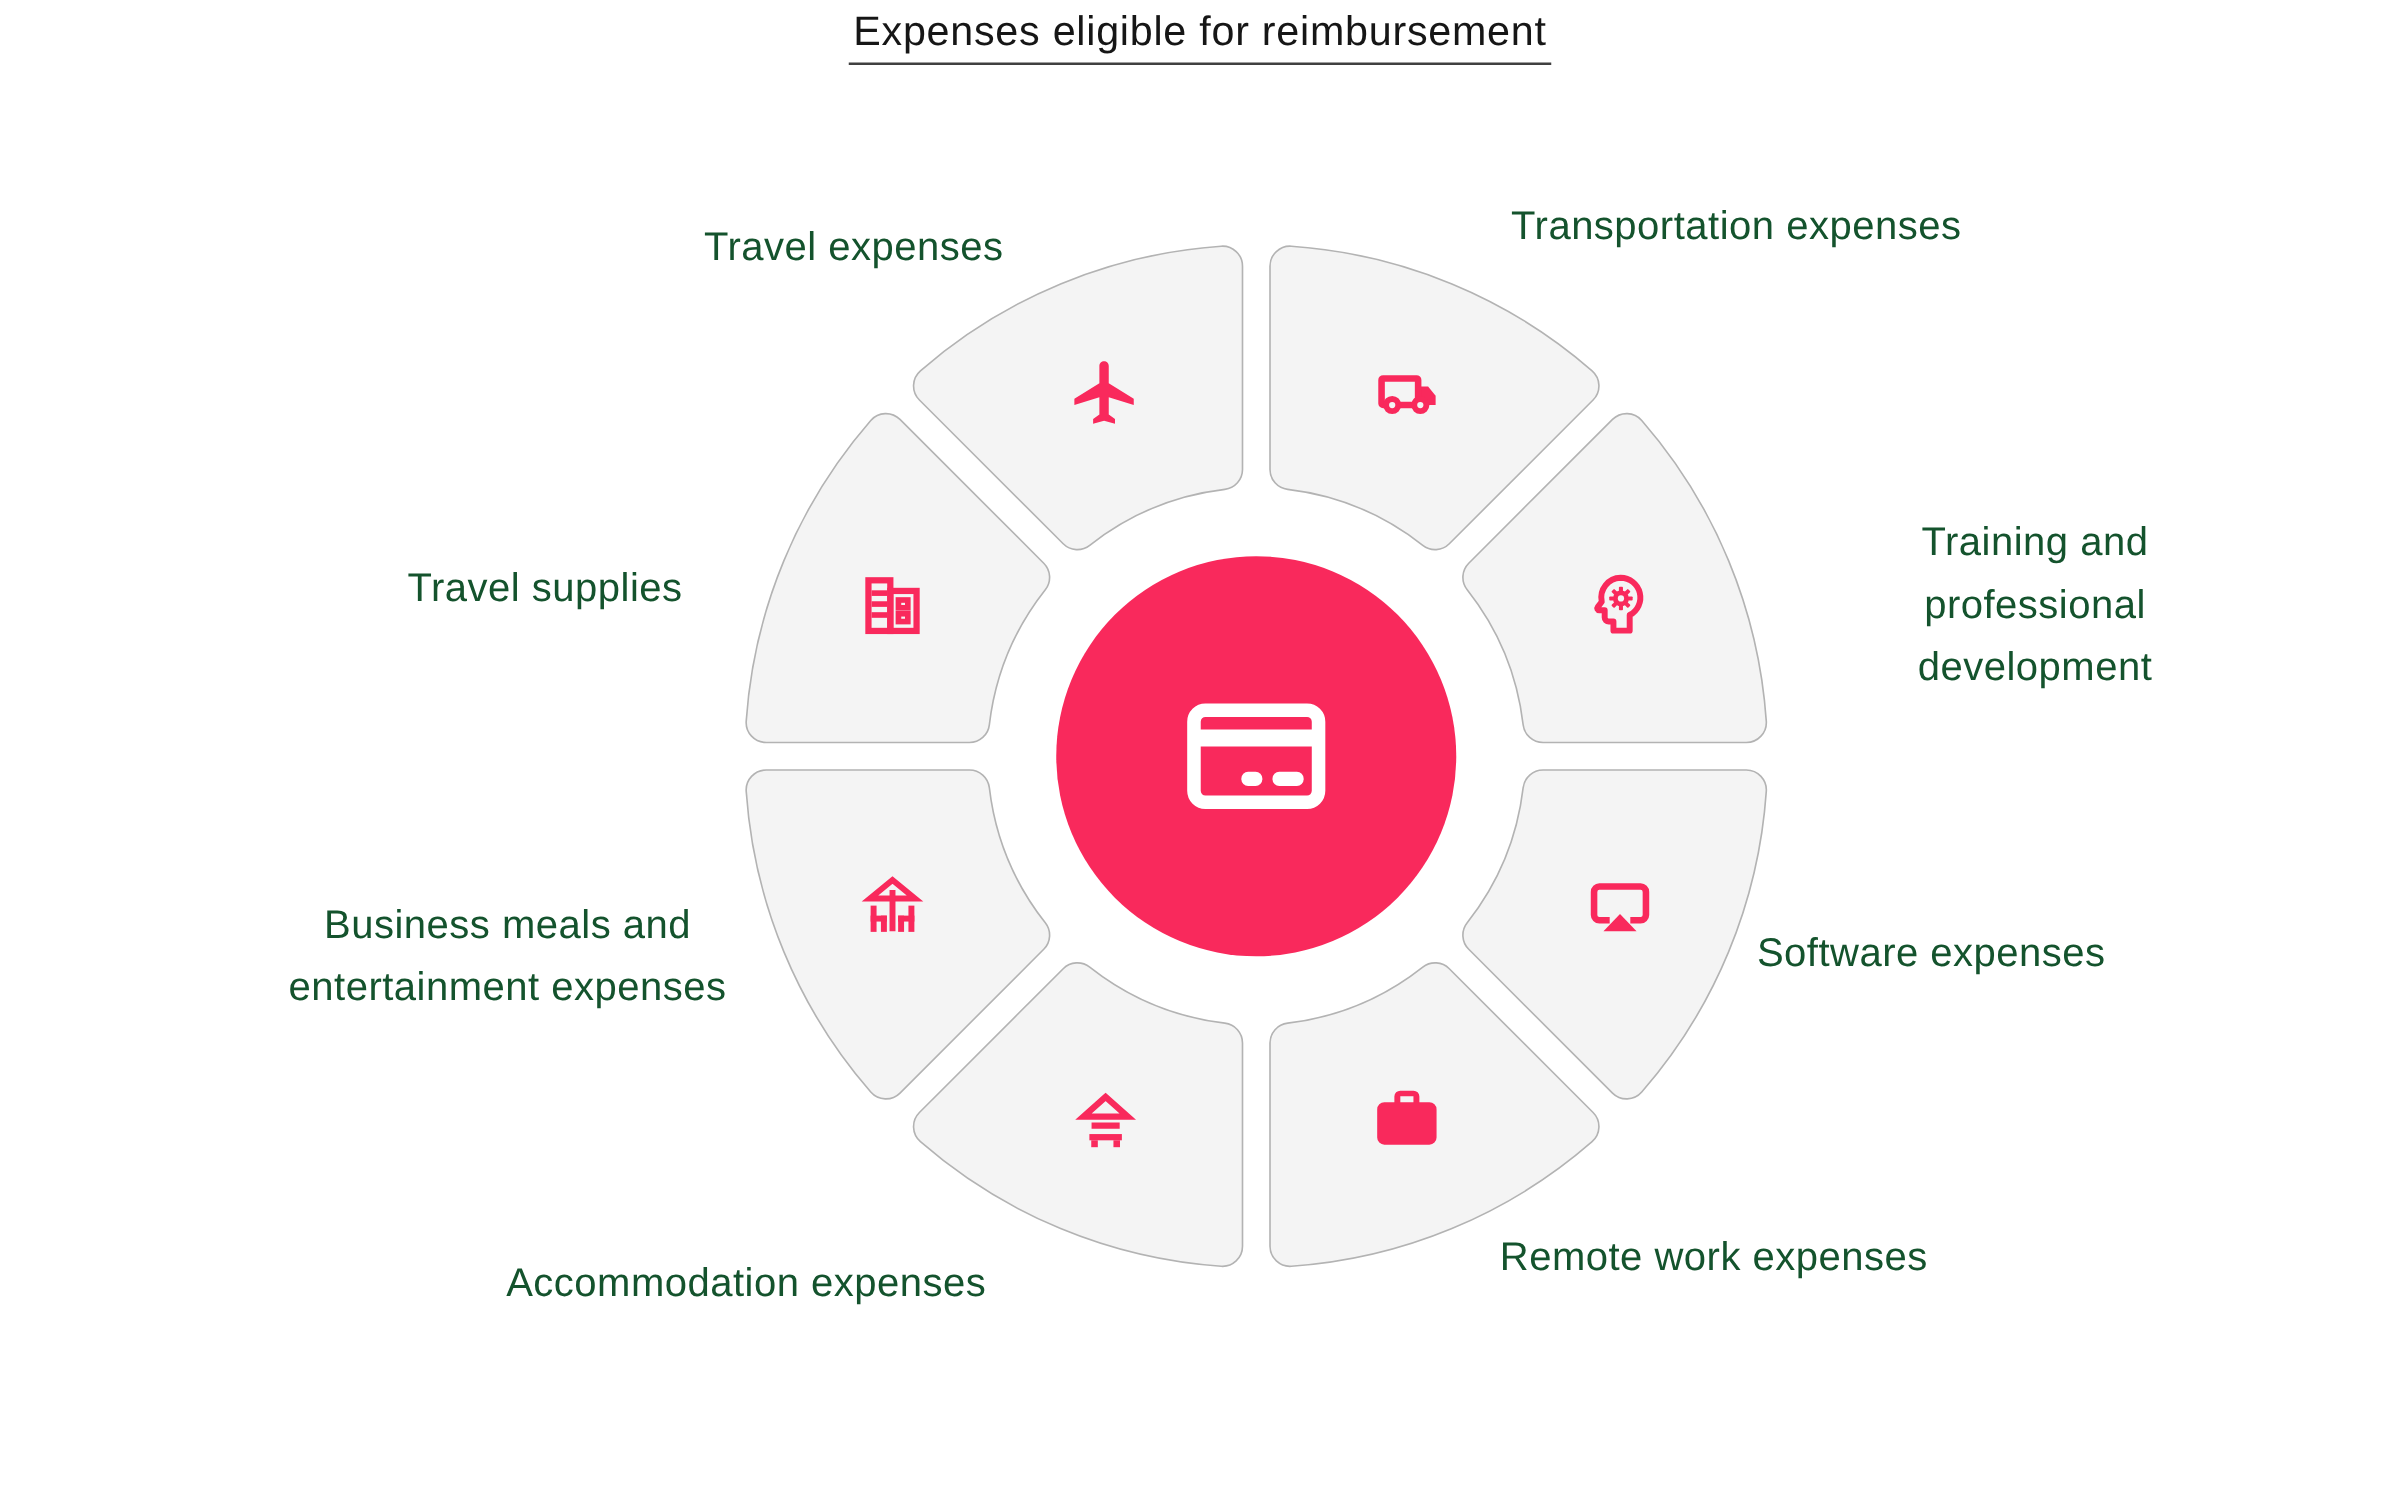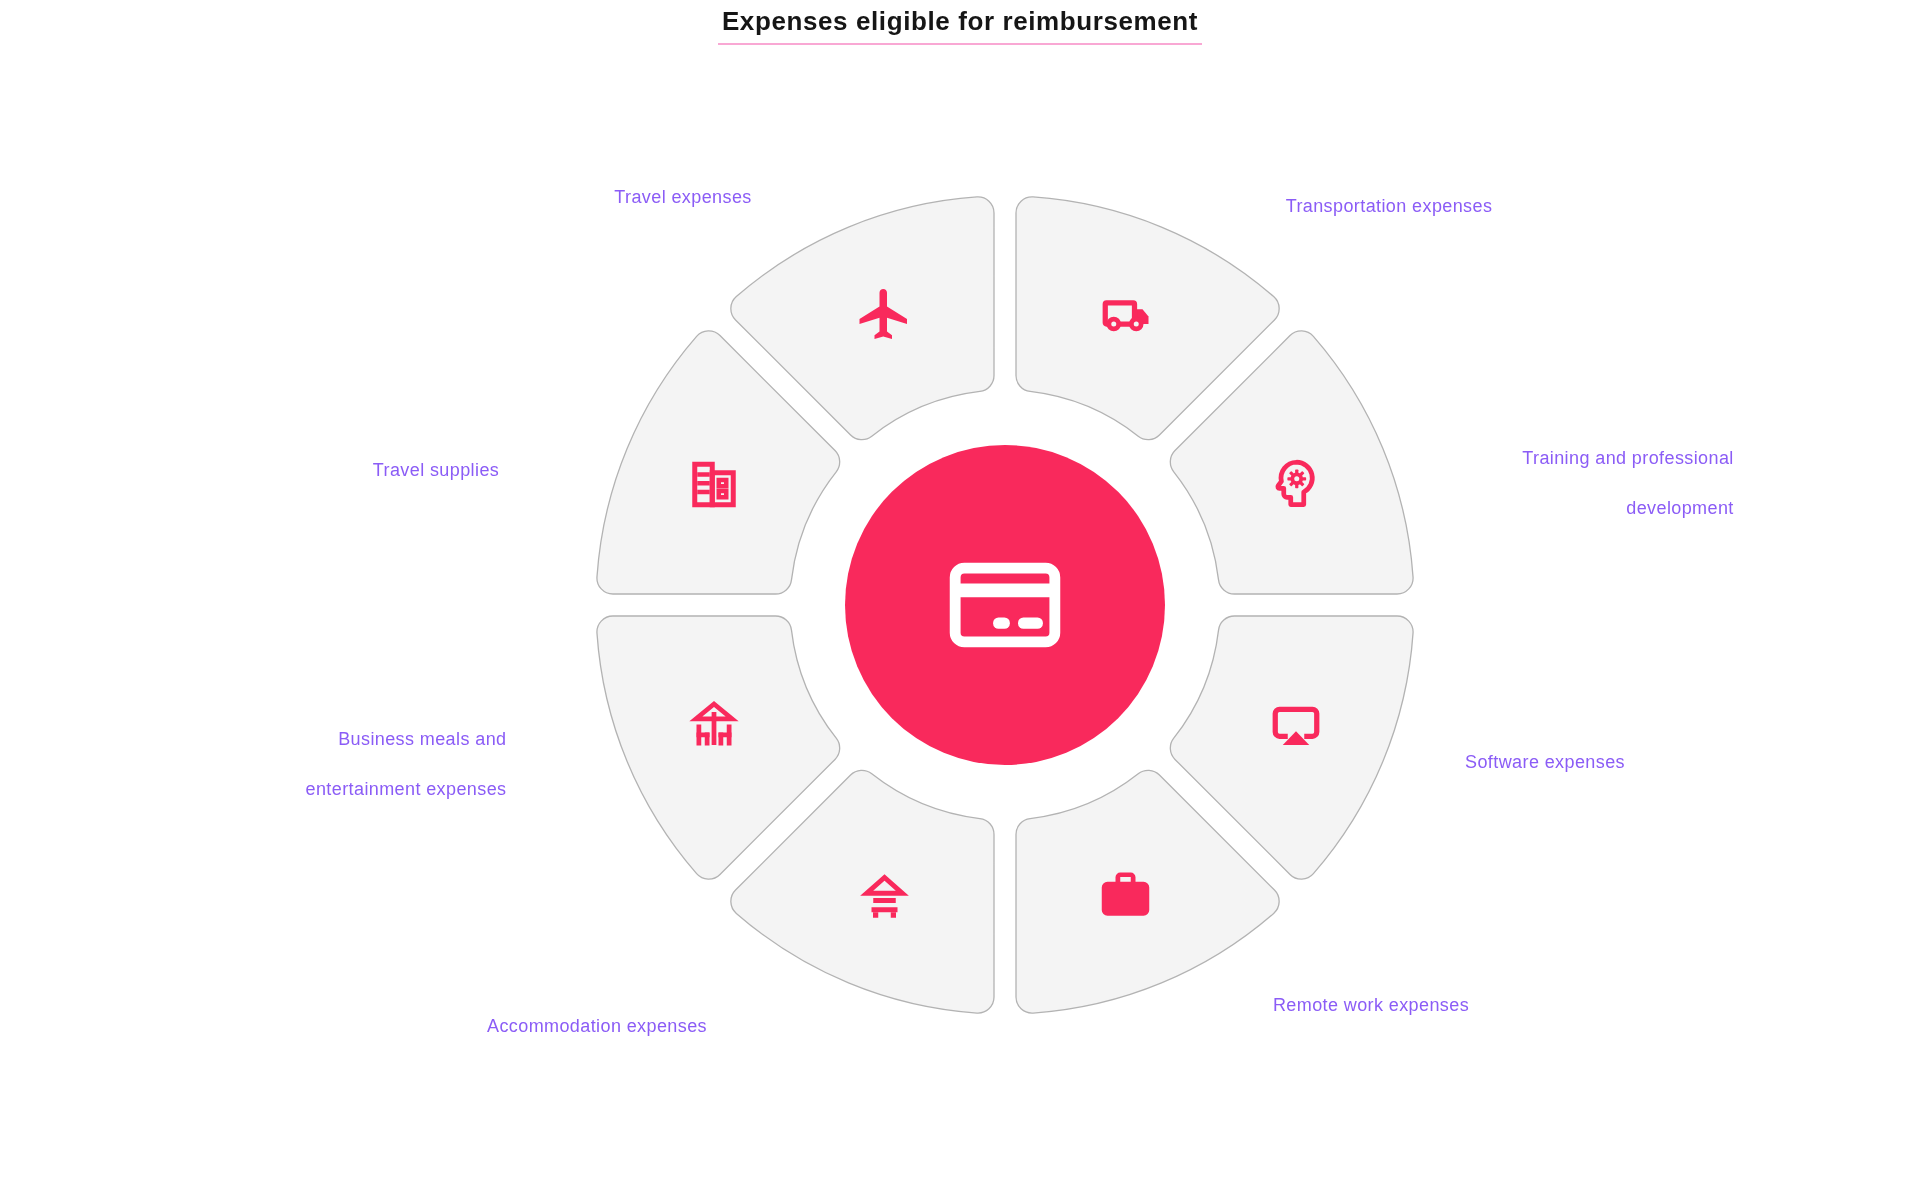--- a/index.html
+++ b/index.html
@@ -9,37 +9,37 @@
     background:#ffffff;
     font-family:"Liberation Sans", sans-serif;
     overflow:hidden;
   }
   #title-wrap{
     position:absolute;left:0;right:0;top:6px;
     text-align:center;
   }
   #page-title{
     display:inline-block;
-    font-size:26px;
-    font-weight:700;
+    font-size:33px;
+    font-weight:400;
     color:#161616;
     letter-spacing:0.6px;
-    border-bottom:2px solid #f9a8d4;
+    border-bottom:2px solid #404040;
     padding:0 4px 6px 4px;
   }
   #wheel{position:absolute;left:0;top:0;}
   .seg-label{
     position:absolute;
     transform:translate(-50%,-50%);
     white-space:pre-line;
-    text-align:right;
-    font-size:18px;
+    text-align:center;
+    font-size:32px;
     line-height:50px;
     letter-spacing:0.4px;
-    color:#8b5cf6;
+    color:#14532d;
   }
 </style>
 </head>
 <body>
 
 <div id="canvas">
   <div id="title-wrap">
     <span id="page-title">Expenses eligible for reimbursement</span>
   </div>
   <svg id="wheel" width="1920" height="1188" viewBox="0 0 1920 1188" xmlns="http://www.w3.org/2000/svg">
@@ -119,21 +119,21 @@
         <rect x="2.8" y="5.2" width="18.4" height="13.6" rx="1.7" fill="none" stroke="#ffffff" stroke-width="2"></rect>
    <line x1="2.9" y1="9.3" x2="21.1" y2="9.3" stroke="#ffffff" stroke-width="2.5"></line>
    <g fill="#ffffff">
      <rect x="9.8" y="14.3" width="3.1" height="2.1" rx="1"></rect>
      <rect x="14.4" y="14.3" width="4.6" height="2.1" rx="1"></rect>
    </g>
       </g>
     </svg>
   <div id="labels">
       <div class="seg-label" style="left: 683px; top: 197px;">Travel expenses</div>
-      <div class="seg-label" style="left: 1389px; top: 206px;">Transportation expenses</div>
+      <div class="seg-label" style="left: 1389px; top: 180px;">Transportation expenses</div>
       <div class="seg-label" style="left: 1628px; top: 483px;">Training and professional
 development</div>
       <div class="seg-label" style="left: 1545px; top: 762px;">Software expenses</div>
       <div class="seg-label" style="left: 1371px; top: 1005px;">Remote work expenses</div>
       <div class="seg-label" style="left: 597px; top: 1026px;">Accommodation expenses</div>
       <div class="seg-label" style="left: 406px; top: 764px;">Business meals and
 entertainment expenses</div>
       <div class="seg-label" style="left: 436px; top: 470px;">Travel supplies</div>
     </div>
 </div>

